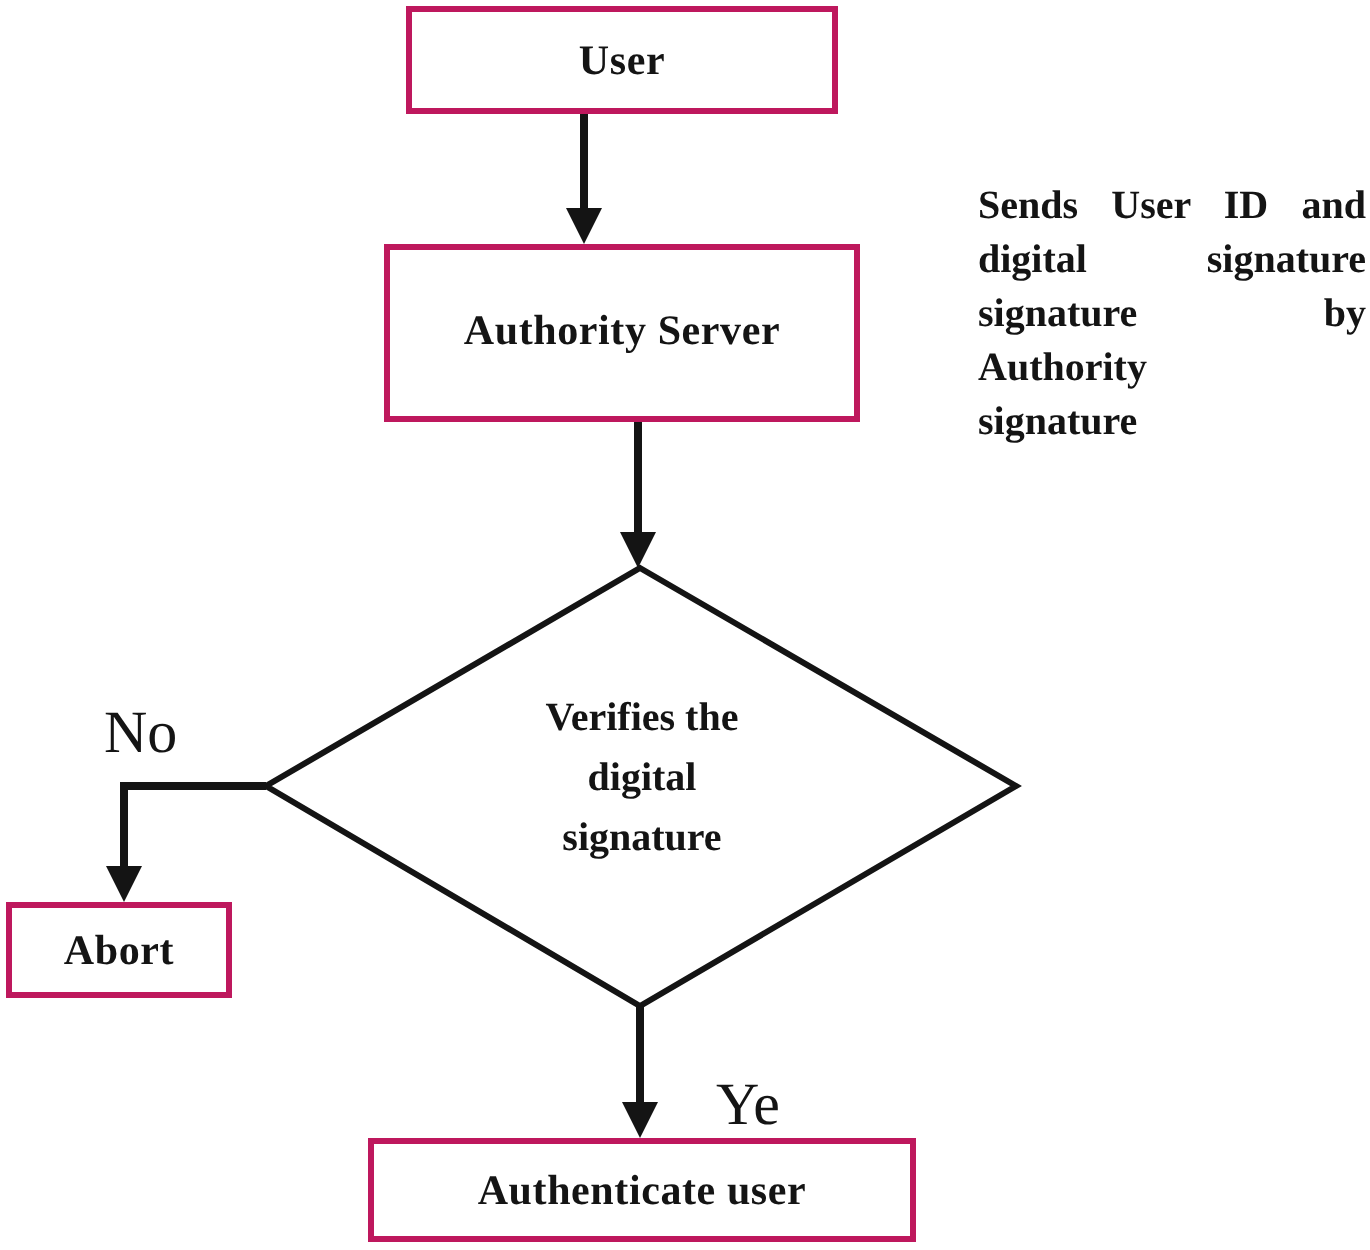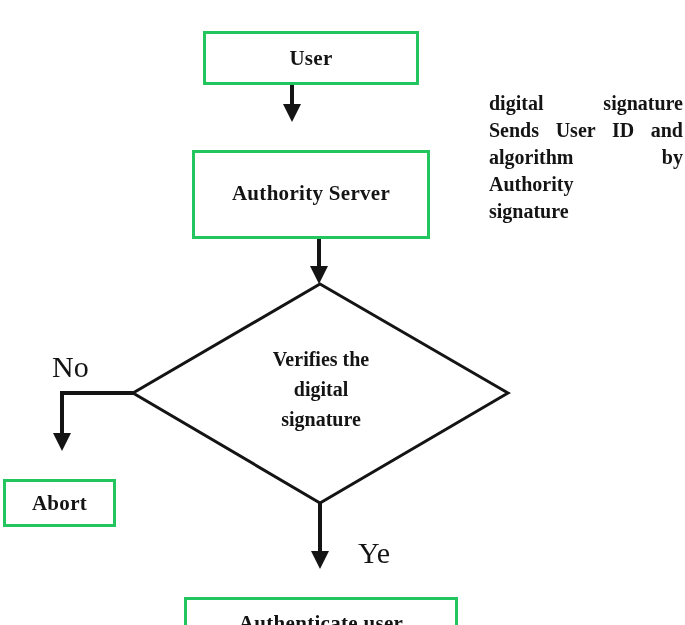--- a/index.html
+++ b/index.html
@@ -19,29 +19,28 @@
   svg.wires {
     position: absolute;
     left: 0;
     top: 0;
     width: 685px;
     height: 625px;
   }
   .node {
     position: absolute;
     box-sizing: border-box;
-    border: 3px solid #22c55e;
+    border: 3px solid #be185d;
     background: #ffffff;
     display: flex;
     align-items: center;
     justify-content: center;
     font-size: 21px;
     font-weight: 600;
     letter-spacing: 0.3px;
-    margin-top: 28px;
   }
   .node.user         { left: 203px; top: 3px;   width: 216px; height: 54px; }
   .node.authority    { left: 192px; top: 122px; width: 238px; height: 89px;
                        align-items: flex-start; padding-top: 28px; }
   .node.abort        { left: 3px;   top: 451px; width: 113px; height: 48px; }
   .node.authenticate { left: 184px; top: 569px; width: 274px; height: 52px; }
 
   .diamond-label {
     position: absolute;
     left: 236px;
@@ -116,20 +115,20 @@
 
   <div class="edge-label no">No</div>
 
   <div class="edge-label yes">Ye</div>
 
   <div class="node authenticate">Authenticate user</div>
 
   <div class="node abort">Abort</div>
 
   <div class="annotation">
+    <div class="j">Sends User ID and</div>
     <div class="j">digital signature</div>
-    <div class="j">Sends User ID and</div>
-    <div class="j">algorithm by</div>
+    <div class="j">signature by</div>
     <div>Authority</div>
     <div>signature</div>
   </div>
 
 </div>
 
 </body></html>

